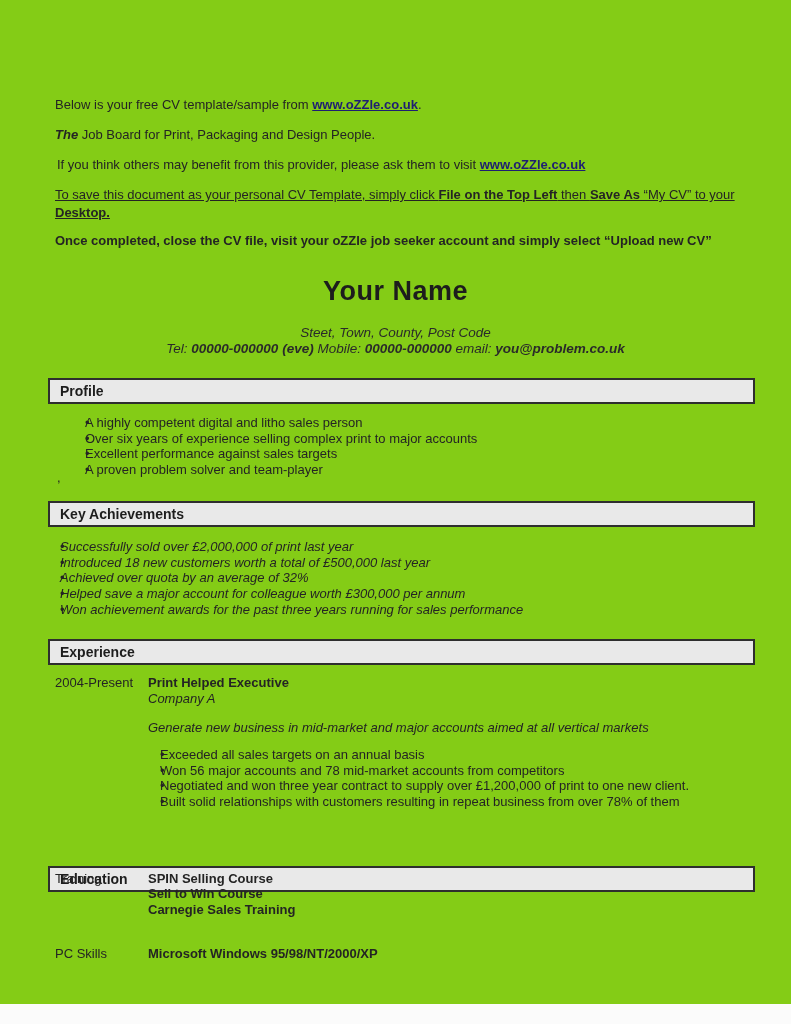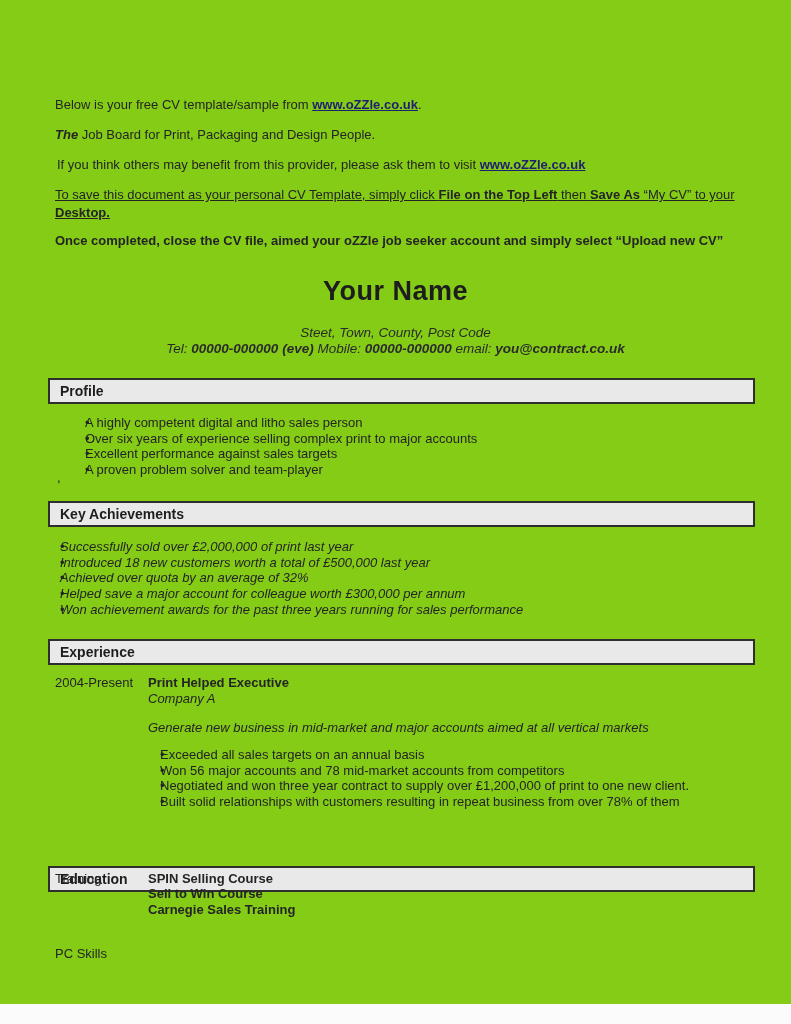--- a/index.html
+++ b/index.html
@@ -97,25 +97,25 @@
 <div class="page">
 
   <p class="abs intro-p" style="top:83px;"><span>Below is your free CV template/sample from </span><span class="link">www.oZZle.co.uk</span><span>.</span></p>
 
   <p class="abs intro-p" style="top:113px;"><span class="bi">The</span><span> Job Board for Print, Packaging and Design People.</span></p>
 
   <p class="abs intro-p indent1" style="top:143px;"><span>If you think others may benefit from this provider, please ask them to visit </span><span class="link">www.oZZle.co.uk</span></p>
 
   <p class="abs intro-p u" style="top:173px;"><span>To save this document as your personal CV Template, simply click </span><span class="b">File on the Top Left</span><span> then </span><span class="b">Save As</span><span> “My CV” to your </span><span class="b">Desktop.</span></p>
 
-  <p class="abs intro-p b" style="top:219px;">Once completed, close the CV file, aimed your oZZle job seeker account and simply select “Upload new CV”</p>
+  <p class="abs intro-p b" style="top:219px;">Once completed, close the CV file, visit your oZZle job seeker account and simply select “Upload new CV”</p>
 
   <div class="abs name-heading" style="top:276px;">Your Name</div>
   <div class="abs center-line" style="top:325px;">Steet, Town, County, Post Code</div>
-  <div class="abs center-line" style="top:341px;"><span>Tel: </span><span class="b">00000-000000 (eve)</span><span> Mobile: </span><span class="b">00000-000000</span><span> email: </span><span class="b">you@contract.co.uk</span></div>
+  <div class="abs center-line" style="top:341px;"><span>Tel: </span><span class="b">00000-000000 (eve)</span><span> Mobile: </span><span class="b">00000-000000</span><span> email: </span><span class="b">you@problem.co.uk</span></div>
 
   <div class="abs section-bar" style="top:378px;"><span>Profile</span></div>
   <ul class="abs bullets profile-ul" style="top:415px;">
     <li><span class="marker">•</span><span>A highly competent digital and litho sales person</span></li>
     <li><span class="marker">•</span><span>Over six years of experience selling complex print to major accounts</span></li>
     <li><span class="marker">•</span><span>Excellent performance against sales targets</span></li>
     <li><span class="marker">•</span><span>A proven problem solver and team-player</span></li>
   </ul>
   <div class="abs stray" style="left:57px;top:470px;">,</div>
 
@@ -141,14 +141,15 @@
   </ul>
 
   <div class="abs section-bar" style="top:834px;margin-top:32px;"><span>Education</span></div>
   <div class="abs body-text" style="left:55px;top:871px;">Training</div>
   <div class="abs body-text b" style="left:148px;top:871px;line-height:15.3px;">
     <div>SPIN Selling Course</div>
     <div>Sell to Win Course</div>
     <div>Carnegie Sales Training</div>
   </div>
   <div class="abs body-text" style="left:55px;top:946px;">PC Skills</div>
+  <div class="abs body-text b" style="left:148px;top:946px;">Microsoft Windows 95/98/NT/2000/XP</div>
 
 </div>
 
 </body></html>

